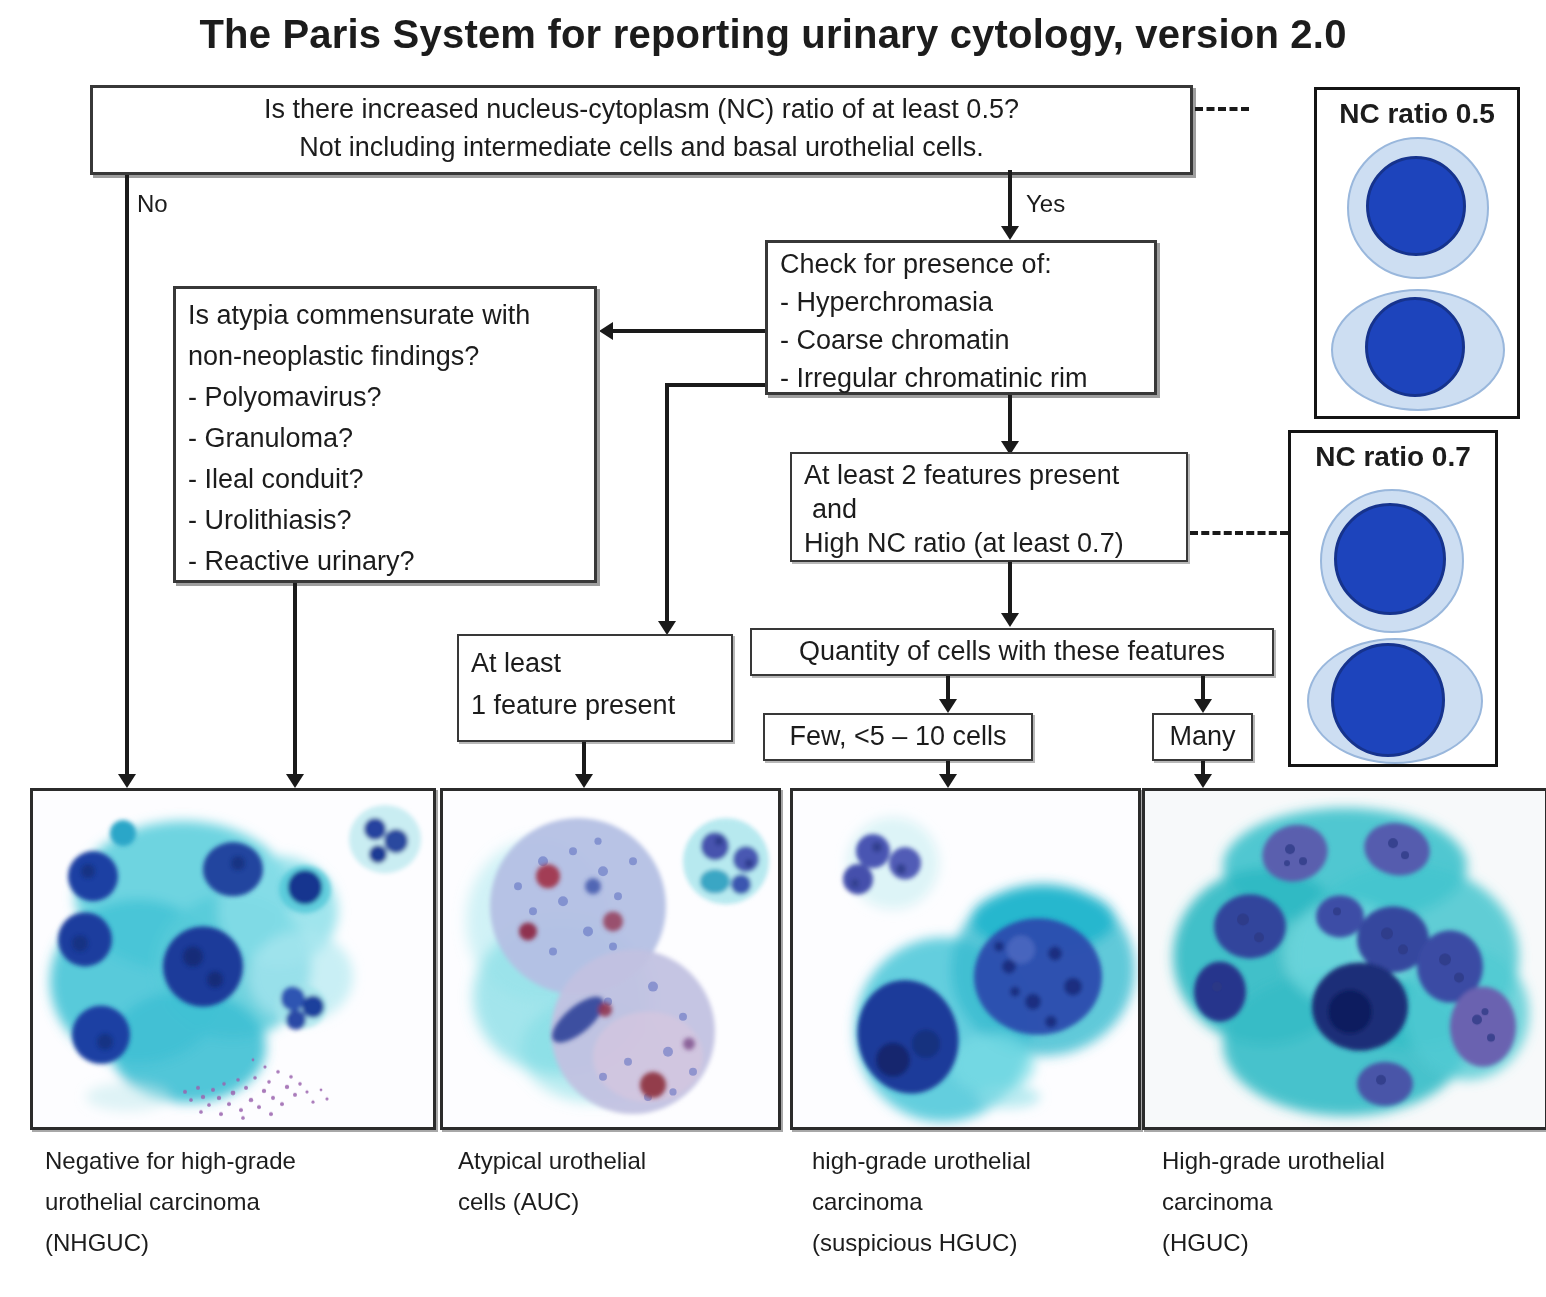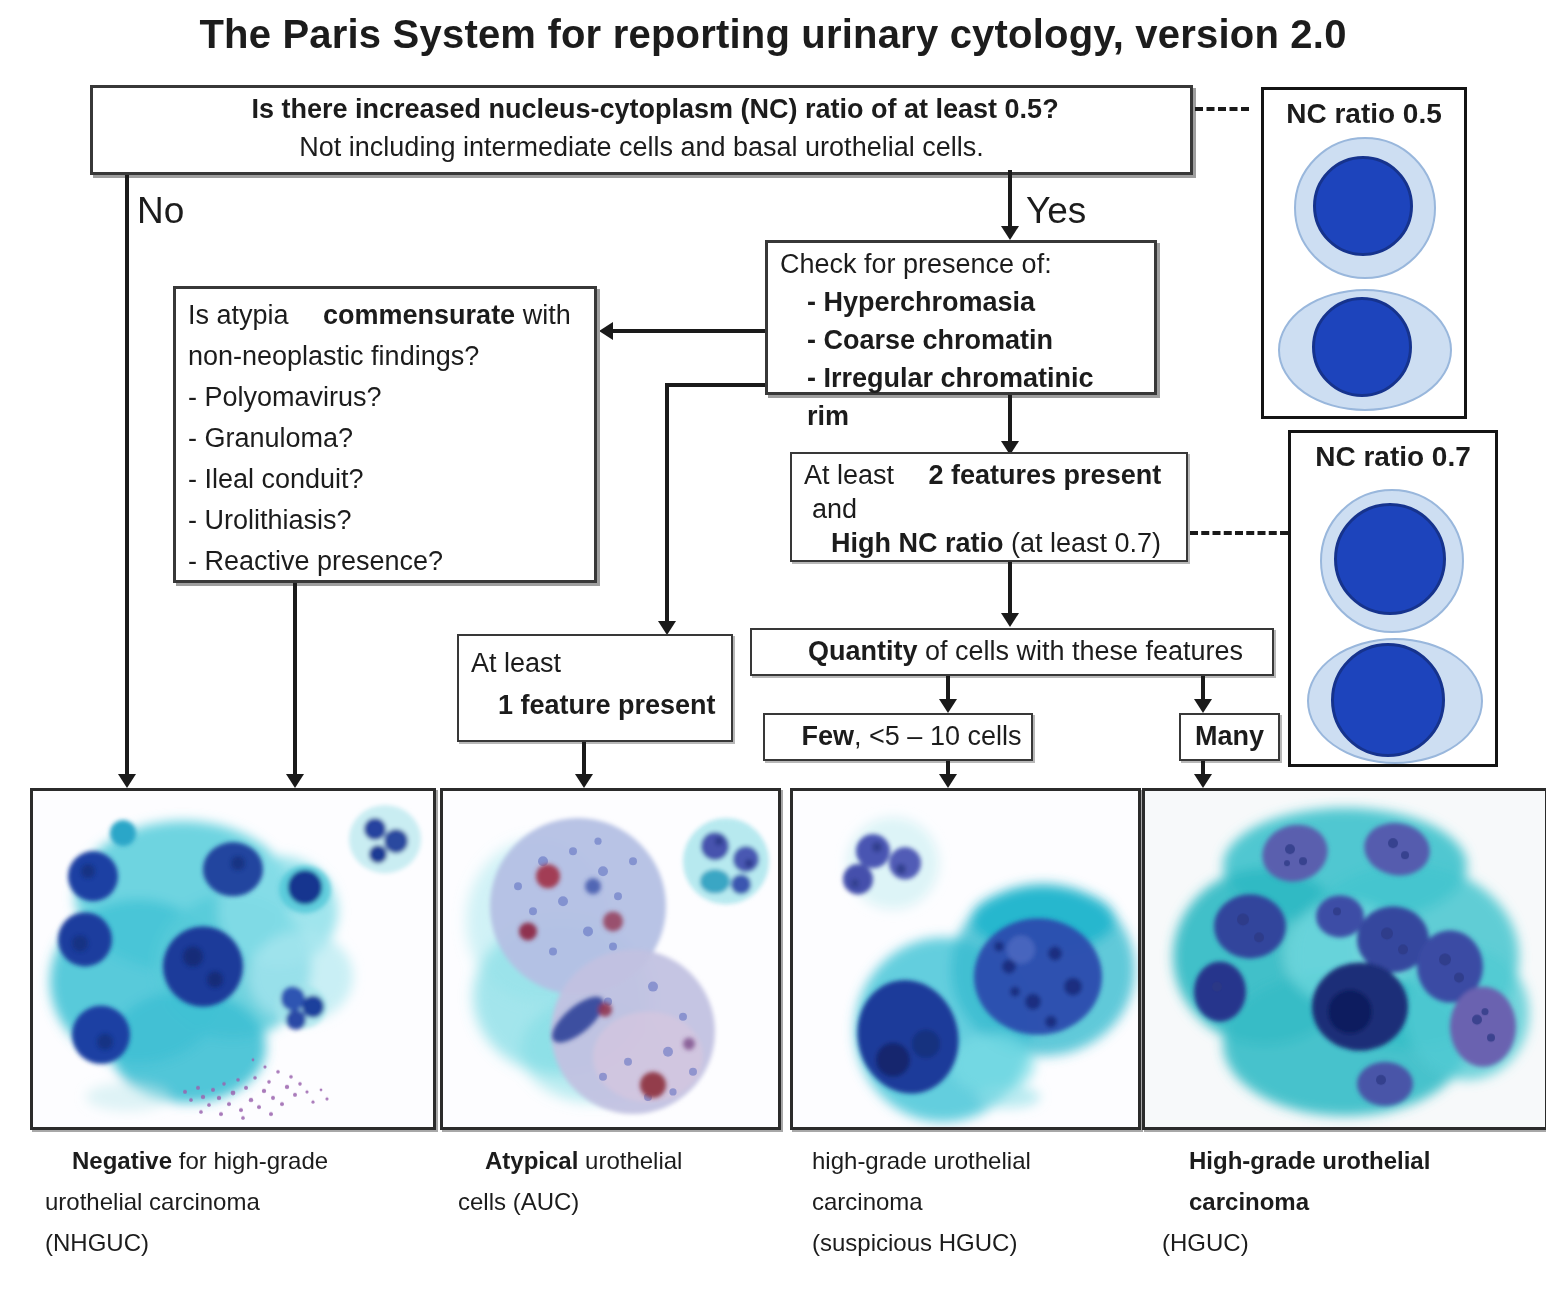--- a/index.html
+++ b/index.html
@@ -15,30 +15,30 @@
     position:absolute; background:#ffffff; border:2px solid #383838;
     box-shadow:2px 2px 0 rgba(125,125,125,0.55); font-size:27px; line-height:38px;
     box-sizing:border-box;
   }
   .box-heavy { border-width:3px; box-shadow:3px 3px 0 #9e9e9e; }
   .panel {
     position:absolute; background:#ffffff; border:3px solid #141414;
     box-sizing:border-box;
   }
   .panel-title { text-align:center; font-weight:bold; font-size:28px; padding-top:8px; }
-  .b { font-weight:bold;margin-left:27px; }
+  .b { font-weight:normal; }
   .ctr { text-align:center; }
   .vl { position:absolute; width:4px; background:#1a1a1a; }
   .hl { position:absolute; height:4px; background:#1a1a1a; }
   .dash { position:absolute; height:0; border-top:4px dashed #1a1a1a; }
   .ah-d { position:absolute; width:0; height:0; border-left:9px solid transparent;
           border-right:9px solid transparent; border-top:14px solid #1a1a1a; }
   .ah-l { position:absolute; width:0; height:0; border-top:9px solid transparent;
           border-bottom:9px solid transparent; border-right:14px solid #1a1a1a; }
-  .flow-label { position:absolute; font-size:37px; }
+  .flow-label { position:absolute; font-size:24px; }
   .cell-outer { position:absolute; background:#cddef2; border:2px solid #99b7dc; }
   .cell-nucleus { position:absolute; background:#1d44bc; border:3px solid #16338d;
                   border-radius:50%; box-sizing:border-box; }
   .micro-frame {
     position:absolute; border:3px solid #2b2b2b; background:#fbfcfe;
     box-shadow:2px 2px 0 #a8a8a8; box-sizing:content-box; overflow:hidden;
   }
   .micro-frame svg { display:block; width:100%; height:100%; }
   .outcome-label { position:absolute; font-size:24px; line-height:41px; }
   .pad { padding:2px 12px; }
@@ -76,21 +76,21 @@
   <div class="hl" style="left:665px; top:383px; width:100px;"></div>
   <div class="vl" style="left:665px; top:383px; height:239px;"></div>
   <div class="ah-d" style="left:658px; top:621px;"></div>
 
   <div class="box box-heavy" style="left:173px; top:286px; width:424px; height:297px; padding:6px 12px; line-height:41px;">
     <div><span>Is atypia </span><span class="b">commensurate</span><span> with non-neoplastic findings?</span></div>
     <div>- Polyomavirus?</div>
     <div>- Granuloma?</div>
     <div>- Ileal conduit?</div>
     <div>- Urolithiasis?</div>
-    <div>- Reactive presence?</div>
+    <div>- Reactive urinary?</div>
   </div>
 
   <div class="vl" style="left:293px; top:583px; height:193px;"></div>
   <div class="ah-d" style="left:286px; top:774px;"></div>
 
   <div class="vl" style="left:1008px; top:395px; height:47px;"></div>
   <div class="ah-d" style="left:1001px; top:441px;"></div>
 
   <div class="box" style="left:790px; top:452px; width:398px; height:110px; padding:4px 12px; line-height:34px;">
     <div><span>At least </span><span class="b">2 features present</span></div>
@@ -125,21 +125,21 @@
   <div class="box ctr b" style="left:1152px; top:713px; width:101px; height:48px; line-height:42px;">Many</div>
 
   <div class="vl" style="left:946px; top:761px; height:15px;"></div>
   <div class="ah-d" style="left:939px; top:774px;"></div>
   <div class="vl" style="left:1201px; top:761px; height:15px;"></div>
   <div class="ah-d" style="left:1194px; top:774px;"></div>
 
   <div class="dash" style="left:1195px; top:107px; width:54px;"></div>
   <div class="dash" style="left:1190px; top:531px; width:98px;"></div>
 
-  <div class="panel" style="left:1261px; top:87px; width:206px; height:332px;">
+  <div class="panel" style="left:1314px; top:87px; width:206px; height:332px;">
     <div class="panel-title">NC ratio 0.5</div>
     <div class="cell-outer" style="left:30px; top:47px; width:138px; height:138px; border-radius:50%;"></div>
     <div class="cell-nucleus" style="left:49px; top:66px; width:100px; height:100px;"></div>
     <div class="cell-outer" style="left:14px; top:199px; width:170px; height:118px; border-radius:50%;"></div>
     <div class="cell-nucleus" style="left:48px; top:207px; width:100px; height:100px;"></div>
   </div>
 
   <div class="panel" style="left:1288px; top:430px; width:210px; height:337px;">
     <div class="panel-title">NC ratio 0.7</div>
     <div class="cell-outer" style="left:29px; top:56px; width:140px; height:140px; border-radius:50%;"></div>

